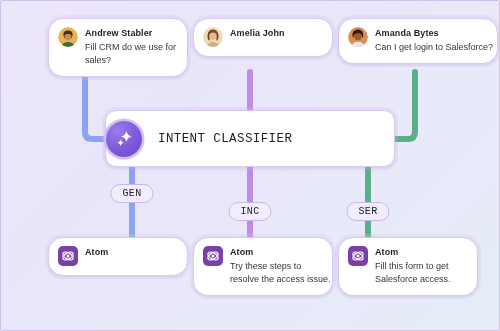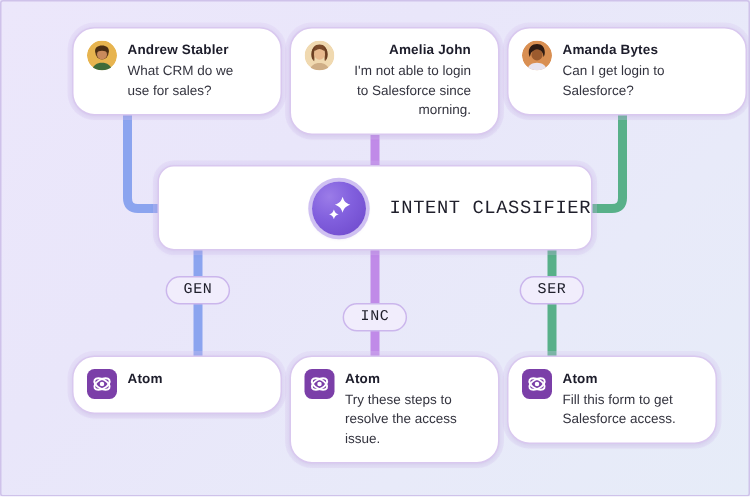--- a/index.html
+++ b/index.html
@@ -27,21 +27,21 @@
   
   .wires{ position:absolute; inset:0; }
 
   
   .card{
     position:absolute;
     background:#ffffff;
     border:1px solid #d9c8ef;
     border-radius:15px;
     box-shadow:0 1px 3px rgba(90,60,150,.10), 0 0 0 3px rgba(214,196,242,.28);
-    padding:8px 18px 9px 9px;
+    padding:8px 0 9px 9px;
   }
   .card-head{
     display:flex;
     align-items:flex-start;
     gap:7px;
   }
   .avatar{
     width:20px; height:20px;
     border-radius:50%;
     flex:0 0 20px;
@@ -59,21 +59,21 @@
   }
   .card-msg{
     font-size:9px;
     color:#34343f;
     line-height:13px;
     margin-top:2px;
   }
 
   
   #user-card-0{ left:48px;  top:18px;  width:140px; }
-  #user-card-1{ left:193px; top:18px;  width:140px;text-align:right; }
+  #user-card-1{ left:193px; top:18px;  width:140px; }
   #user-card-2{ left:338px; top:18px;  width:160px; }
 
   
   #agent-card-0{ left:48px;  top:237px; width:140px; }
   #agent-card-1{ left:193px; top:237px; width:140px; }
   #agent-card-2{ left:338px; top:237px; width:140px; }
 
   .bot-badge{
     width:20px; height:20px;
     border-radius:5px;
@@ -86,21 +86,21 @@
   .classifier{
     position:absolute;
     left:105px; top:110px;
     width:290px; height:57px;
     background:#ffffff;
     border:1px solid #d9c8ef;
     border-radius:11px;
     box-shadow:0 1px 4px rgba(90,60,150,.10), 0 0 0 3px rgba(214,196,242,.25);
     display:flex;
     align-items:center;
-    justify-content:flex-end;
+    justify-content:flex-start;
     gap:16px;
   }
   .orb{
     width:36px; height:36px;
     border-radius:50%;
     background:
       radial-gradient(circle at 32% 28%, #9b7ce8 0%, #8260de 42%, #6b46c9 100%);
     box-shadow:0 0 0 2.5px #cfc0f2, 0 1px 3px rgba(70,40,140,.35);
     display:flex; align-items:center; justify-content:center;
     flex:0 0 36px;
@@ -122,21 +122,21 @@
     border-radius:999px;
     padding:2px 11px;
     font-family:"Liberation Mono", monospace;
     font-size:10px;
     letter-spacing:.4px;
     color:#20202c;
     line-height:13px;
   }
   #pill-0{ left:132px; top:184px; }
   #pill-1{ left:250px; top:202px; }
-  #pill-2{ left:368px; top:184px; }
+  #pill-2{ left:368px; top:202px; }
 </style>
 </head>
 <body>
 
 <div class="canvas">
 
   <svg class="wires" width="500" height="331" viewBox="0 0 500 331">
 
     <path fill="none" stroke="#8ba4ef" stroke-width="6" stroke-linecap="round" stroke-linejoin="round" d="M 85 72 L 85 132 Q 85 139 92 139 L 108 139"></path>
 
@@ -155,39 +155,38 @@
         <svg width="20" height="20" viewBox="0 0 20 20">
           <circle cx="10" cy="10" r="10" fill="#e7b44f"></circle>
           <circle cx="10" cy="8.2" r="4.4" fill="#5d3a1c"></circle>
           <circle cx="10" cy="9.4" r="3.3" fill="#c98a5c"></circle>
           <path d="M10 3.4c3 0 4.6 1.6 4.6 3.6 0 .9-.5 1.5-.9 1.1-.6-.7-2-1.2-3.7-1.2s-3.1.5-3.7 1.2c-.4.4-.9-.2-.9-1.1 0-2 1.6-3.6 4.6-3.6z" fill="#4a2d13"></path>
           <path d="M3.3 20c.7-3.4 3.3-5.1 6.7-5.1s6 1.7 6.7 5.1z" fill="#3d6b3a"></path>
         </svg>
       </div>
       <div class="card-body">
         <div class="card-name">Andrew Stabler</div>
-        <div class="card-msg">What CRM do we use for sales?</div>
+        <div class="card-msg">Fill CRM do we use for sales?</div>
       </div>
     </div>
   </div>
 
   <div class="card" id="user-card-1">
     <div class="card-head">
       <div class="avatar">
         <svg width="20" height="20" viewBox="0 0 20 20">
           <circle cx="10" cy="10" r="10" fill="#f0d9b0"></circle>
           <path d="M10 2.6c3.2 0 5 2.2 5 5.3 0 3-.7 5-1.6 5.6V6.8H6.6v6.7C5.7 12.9 5 10.9 5 7.9c0-3.1 1.8-5.3 5-5.3z" fill="#7a4a2a"></path>
           <circle cx="10" cy="9.2" r="3.6" fill="#e8b88d"></circle>
           <path d="M3.4 20c.7-3.3 3.3-5 6.6-5s5.9 1.7 6.6 5z" fill="#cfae86"></path>
           <path d="M6.3 7.2c-.6 2.4-.5 4.8.2 6.6-1.3-.8-2-2.6-2-4.6 0-2.6 1.2-4.5 3-5.2-.6.8-1 1.9-1.2 3.2zM13.7 7.2c.6 2.4.5 4.8-.2 6.6 1.3-.8 2-2.6 2-4.6 0-2.6-1.2-4.5-3-5.2.6.8 1 1.9 1.2 3.2z" fill="#6b3e22"></path>
         </svg>
       </div>
       <div class="card-body">
         <div class="card-name">Amelia John</div>
-        <div class="card-msg">I'm not able to login to Salesforce since morning.</div>
       </div>
     </div>
   </div>
 
   <div class="card" id="user-card-2">
     <div class="card-head">
       <div class="avatar">
         <svg width="20" height="20" viewBox="0 0 20 20">
           <circle cx="10" cy="10" r="10" fill="#d98f52"></circle>
           <path d="M10 2.4c3.3 0 5.2 2.3 5.2 5.5 0 1.3-.3 2.4-.8 3.1-.3-2.3-1.1-3.7-2.2-4.3-1 .7-3.3 1-5.2.6-.9.6-1.5 1.9-1.7 3.7-.5-.7-.8-1.8-.8-3.1 0-3.2 2.2-5.5 5.5-5.5z" fill="#2d1a12"></path>

